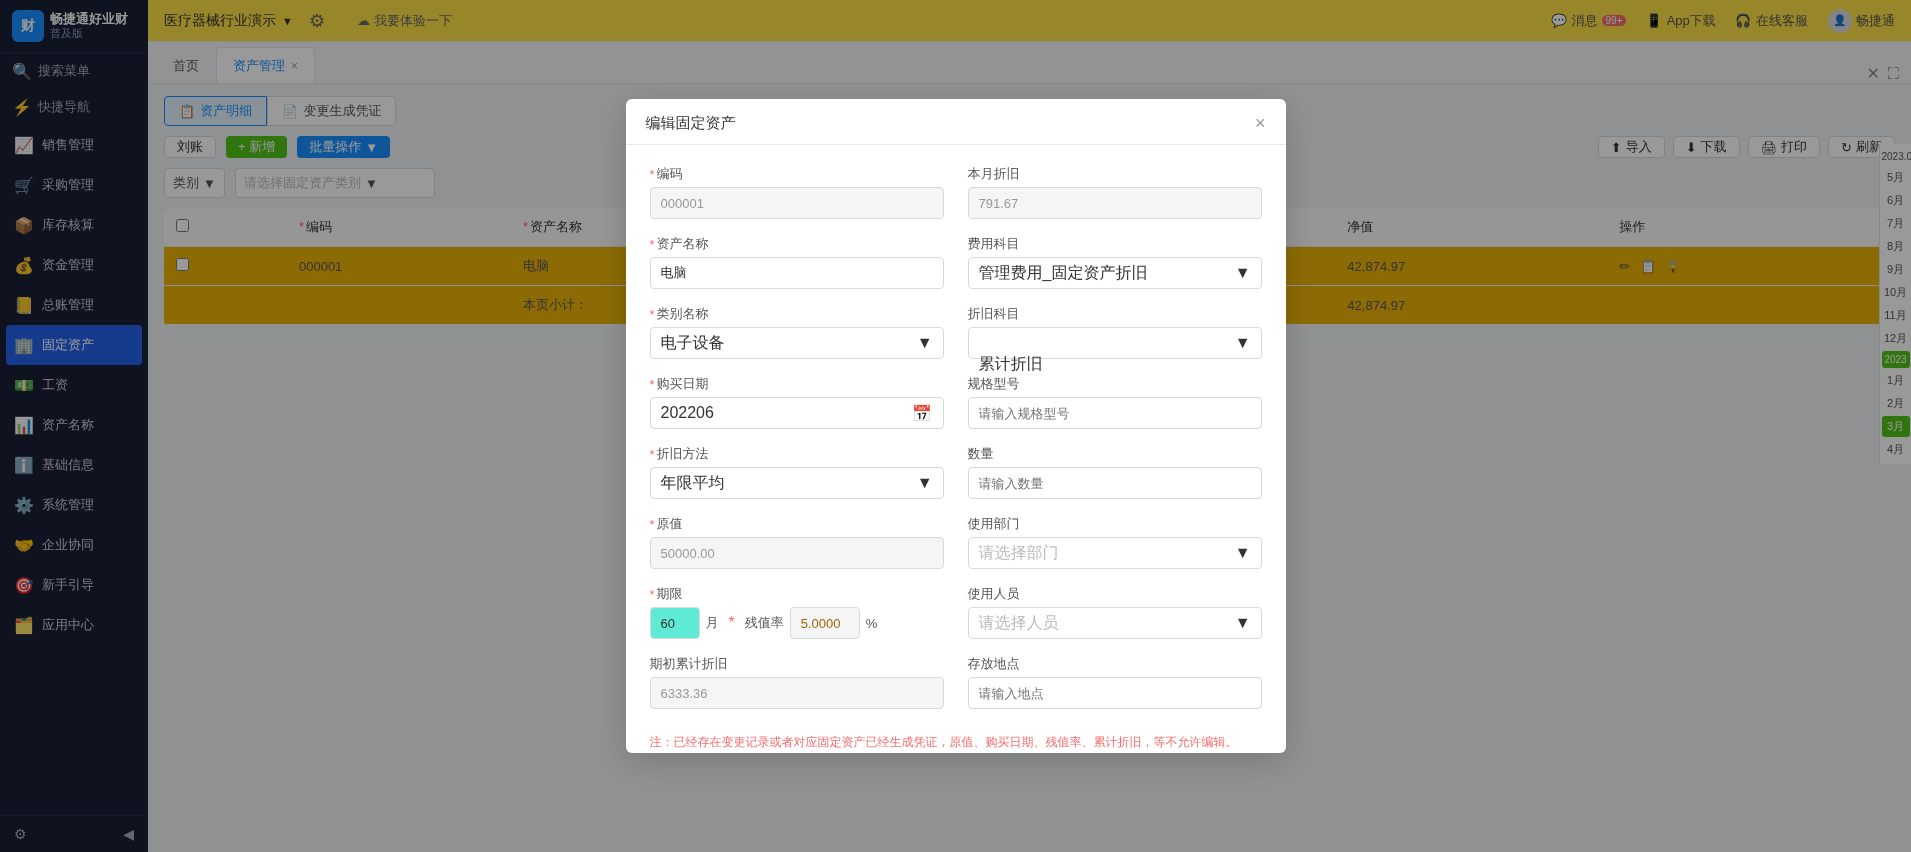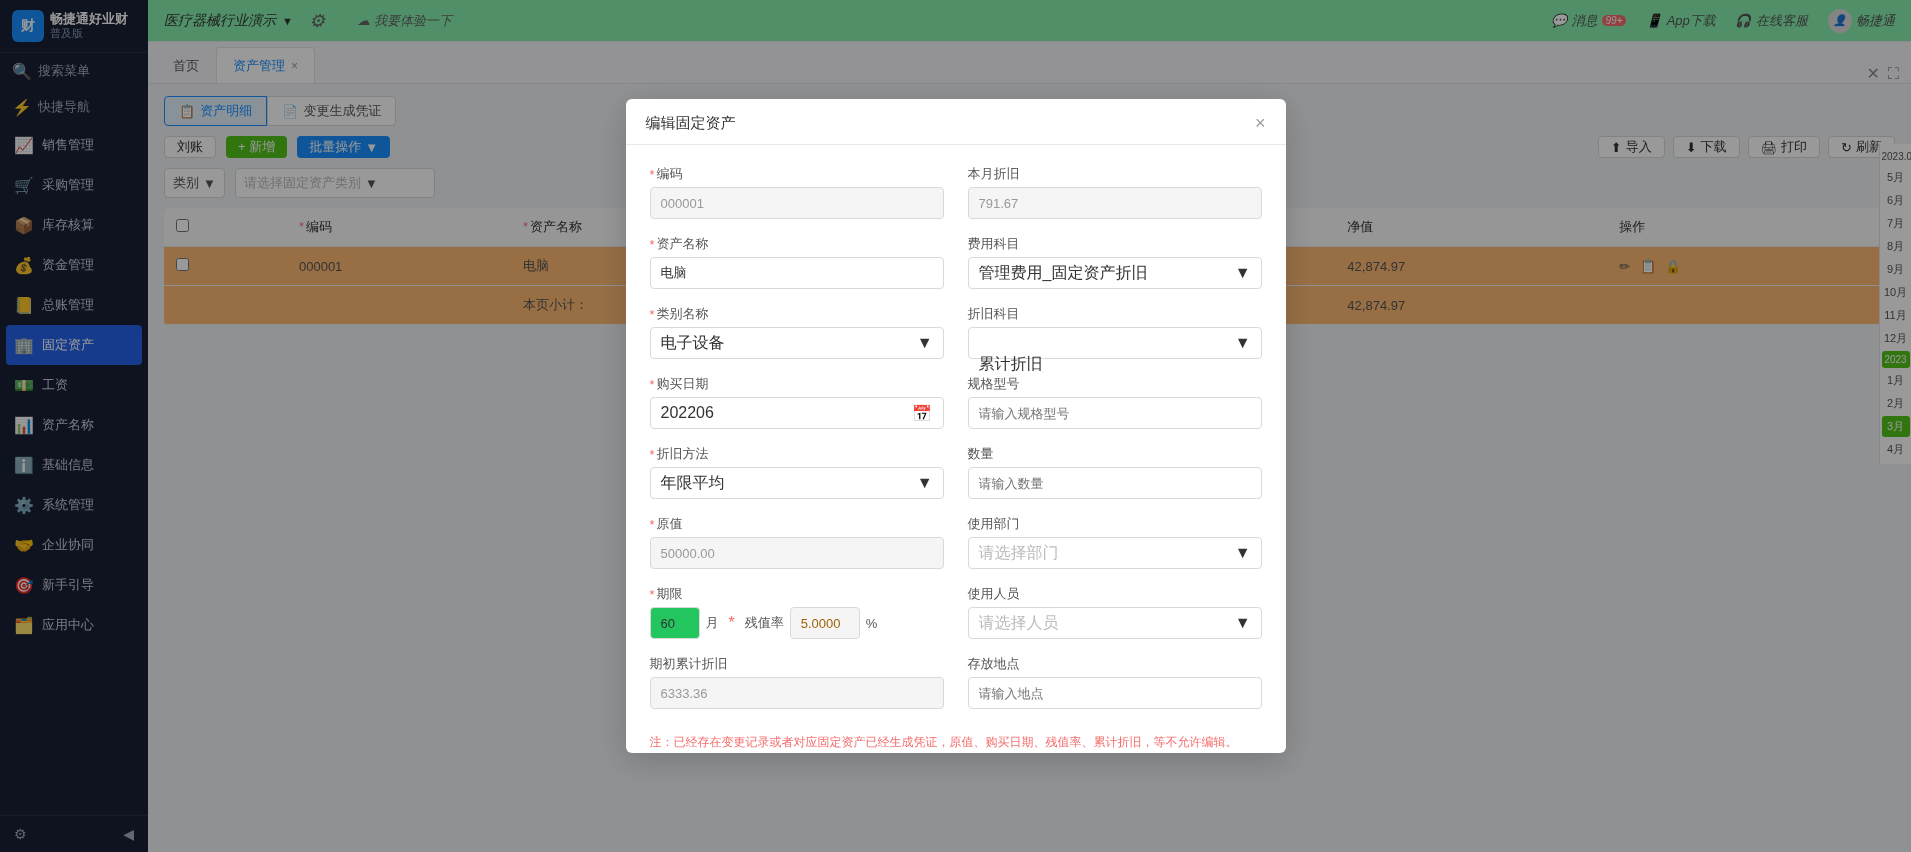--- a/index.html
+++ b/index.html
@@ -18,21 +18,21 @@
     .sidebar-item { display: flex; align-items: center; gap: 8px; padding: 10px 14px; color: #ccd; font-size: 13px; cursor: pointer; }
     .sidebar-item.active { background: #2563eb; color: #fff; border-radius: 4px; margin: 0 6px; padding: 10px 8px; }
     .sidebar-icon { width: 20px; height: 20px; display: flex; align-items: center; justify-content: center; font-size: 16px; }
     .sidebar-bottom { position: absolute; bottom: 0; width: 100%; padding: 10px 14px; border-top: 1px solid #2a3050; display: flex; align-items: center; gap: 8px; }
     .sidebar-bottom-icon { color: #aab; font-size: 14px; cursor: pointer; }
 
     
     .main { flex: 1; display: flex; flex-direction: column; height: 852px; overflow: hidden; }
 
     
-    .topbar { height: 42px; background: #86efac; border-bottom: 1px solid #e8eaf0; display: flex; align-items: center; padding: 0 16px; gap: 12px; font-style: italic; }
+    .topbar { height: 42px; background: #fde047; border-bottom: 1px solid #e8eaf0; display: flex; align-items: center; padding: 0 16px; gap: 12px; }
     .topbar-company { font-size: 14px; color: #333; display: flex; align-items: center; gap: 6px; }
     .topbar-settings { font-size: 18px; color: #666; cursor: pointer; margin-left: 4px; }
     .topbar-cloud { display: flex; align-items: center; gap: 4px; font-size: 13px; color: #666; margin-left: 20px; }
     .topbar-right { margin-left: auto; display: flex; align-items: center; gap: 20px; }
     .topbar-msg { position: relative; font-size: 13px; color: #555; display: flex; align-items: center; gap: 4px; }
     .badge { background: #f56c6c; color: #fff; font-size: 10px; border-radius: 8px; padding: 0 4px; min-width: 18px; text-align: center; }
     .topbar-app { display: flex; align-items: center; gap: 4px; font-size: 13px; color: #555; }
     .topbar-service { display: flex; align-items: center; gap: 4px; font-size: 13px; color: #555; }
     .topbar-user { display: flex; align-items: center; gap: 4px; font-size: 13px; color: #555; }
     .topbar-user-avatar { width: 24px; height: 24px; border-radius: 50%; background: #ddd; display: flex; align-items: center; justify-content: center; font-size: 11px; }
@@ -55,21 +55,21 @@
     .toolbar-btn.primary { background: #1890ff; color: #fff; }
     .toolbar-btn.default { background: #fff; color: #333; border: 1px solid #d9d9d9; }
     .toolbar-btn.green { background: #52c41a; color: #fff; }
     .toolbar-right { margin-left: auto; display: flex; align-items: center; gap: 8px; }
 
     
     .filter-row { display: flex; align-items: center; gap: 10px; margin-bottom: 10px; }
     .filter-select { height: 30px; padding: 0 8px; border: 1px solid #d9d9d9; border-radius: 4px; background: #fff; font-size: 13px; color: #555; display: flex; align-items: center; gap: 4px; cursor: pointer; }
 
     
-    .table-wrap { background: #fdba74; border-radius: 4px; overflow: hidden; }
+    .table-wrap { background: #eab308; border-radius: 4px; overflow: hidden; }
     .table { width: 100%; border-collapse: collapse; font-size: 13px; }
     .table th { background: #fafafa; padding: 10px 12px; text-align: left; color: #333; font-weight: 500; border-bottom: 1px solid #e8e8e8; white-space: nowrap; }
     .table td { padding: 10px 12px; color: #555; border-bottom: 1px solid #f0f0f0; white-space: nowrap; }
     .required-mark { color: #f56c6c; margin-right: 2px; }
 
     
     .cal-strip { position: absolute; right: 0; top: 60px; width: 32px; background: #fff; border-left: 1px solid #e0e3ea; display: flex; flex-direction: column; align-items: center; gap: 2px; padding: 4px 0; font-size: 11px; color: #555; }
     .cal-item { width: 28px; text-align: center; padding: 3px 0; cursor: pointer; }
     .cal-item.highlight { background: #52c41a; color: #fff; border-radius: 3px; }
 
@@ -81,21 +81,21 @@
     .dialog-header { display: flex; align-items: center; justify-content: space-between; padding: 14px 20px 10px; border-bottom: 1px solid #e8e8e8; }
     .dialog-title { font-size: 15px; color: #333; font-weight: 500; }
     .dialog-close { font-size: 18px; color: #999; cursor: pointer; }
     .dialog-body { padding: 20px 24px 16px; display: grid; grid-template-columns: 1fr 1fr; gap: 16px 24px; }
     .form-row { display: flex; flex-direction: column; gap: 4px; }
     .form-label { font-size: 13px; color: #555; display: flex; align-items: center; gap: 2px; }
     .form-input { height: 32px; border: 1px solid #d9d9d9; border-radius: 4px; padding: 0 10px; font-size: 13px; color: #333; background: #fff; width: 100%; }
     .form-input.disabled { background: #f5f5f5; color: #999; }
     .form-select-inner { display: flex; align-items: center; height: 32px; border: 1px solid #d9d9d9; border-radius: 4px; padding: 0 10px; font-size: 16px; color: #333; background: #fff; width: 100%; gap: 4px; }
     .period-row { display: flex; align-items: center; gap: 6px; }
-    .period-input { height: 32px; border: 1px solid #d9d9d9; border-radius: 4px; padding: 0 10px; font-size: 13px; color: #333; background: #22c55e; width: 50px; }
+    .period-input { height: 32px; border: 1px solid #d9d9d9; border-radius: 4px; padding: 0 10px; font-size: 13px; color: #333; background: #5eead4; width: 50px; }
     .period-unit { font-size: 13px; color: #555; }
     .residual-input { height: 32px; border: 1px solid #d9d9d9; border-radius: 4px; padding: 0 10px; font-size: 13px; color: #a16207; background: #f5f5f5; width: 70px; }
     .dialog-note { padding: 8px 24px 0; font-size: 12px; color: #f56c6c; line-height: 1.6; }
     .dialog-footer { display: flex; align-items: center; justify-content: center; gap: 16px; padding: 16px 24px 20px; }
     .btn-cancel { height: 34px; padding: 0 28px; border: 1px solid #d9d9d9; border-radius: 4px; background: #fff; color: #555; font-size: 14px; cursor: pointer; }
     .btn-save { height: 34px; padding: 0 28px; border: none; border-radius: 4px; background: #1890ff; color: #fff; font-size: 14px; cursor: pointer; }
     .pagination { padding: 8px 12px; display: flex; align-items: center; gap: 8px; font-size: 13px; color: #555; }
     .page-select { height: 26px; border: 1px solid #d9d9d9; border-radius: 4px; padding: 0 6px; font-size: 13px; }
 
     

